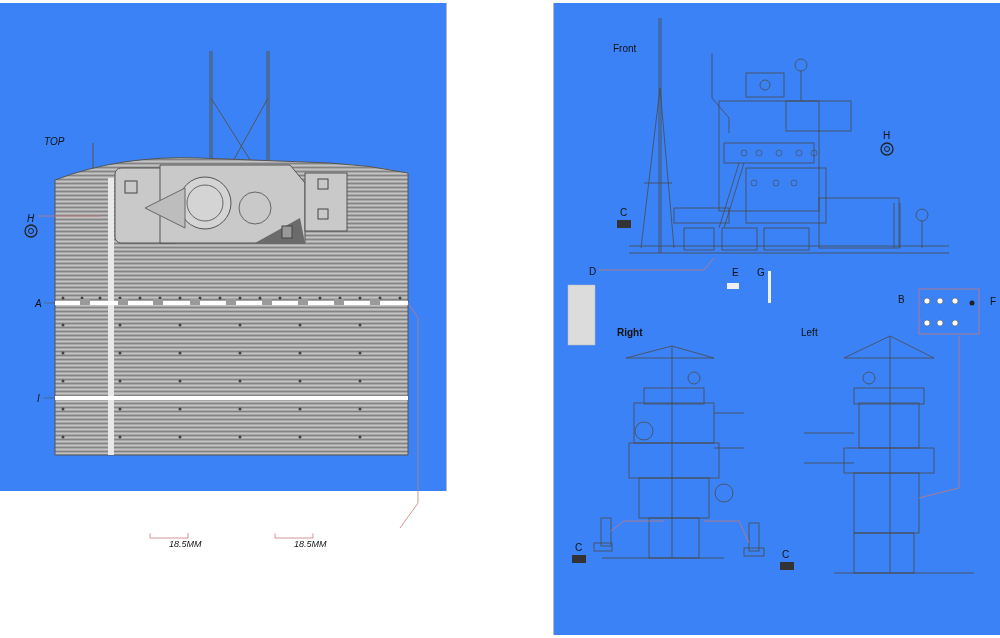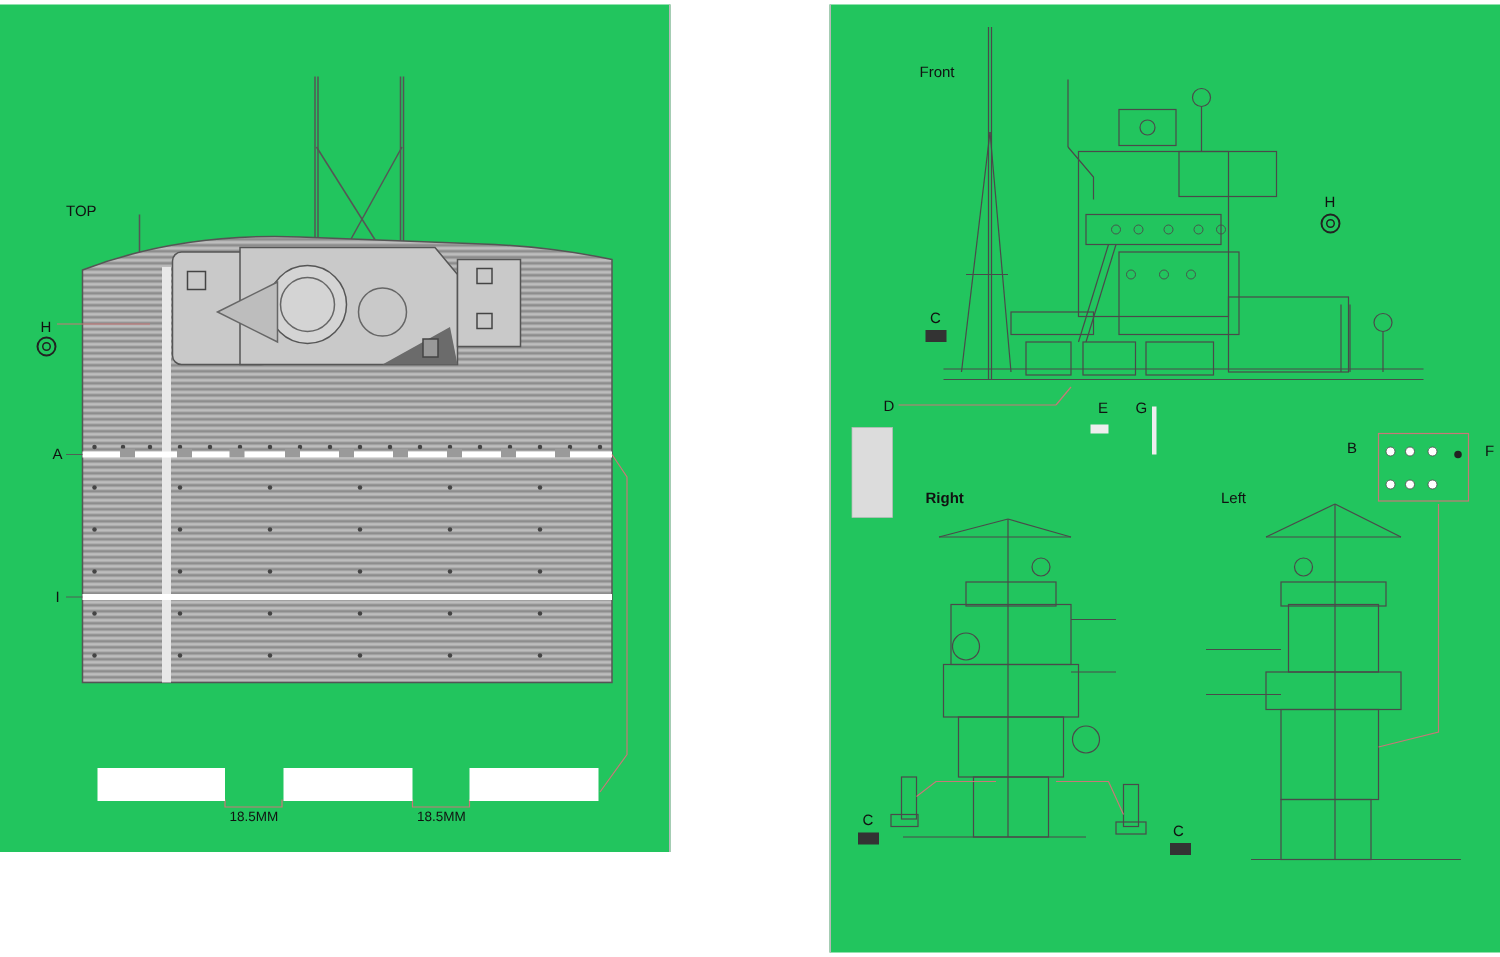--- a/index.html
+++ b/index.html
@@ -1,23 +1,23 @@
 <!DOCTYPE html>
 <html><head>
 <meta charset="utf-8">
 <style>
   html,body{margin:0;padding:0;background:#ffffff;}
   body{width:1000px;height:638px;position:relative;overflow:hidden;font-family:"Liberation Sans",sans-serif;}
-  .panel{position:absolute;background:#22c55e;}
-  #panel-left{left:0;top:3px;width:446px;height:565px;border-right:1px solid #b8b8b8;}
+  .panel{position:absolute;background:#3b82f6;}
+  #panel-left{left:0;top:3px;width:446px;height:488px;border-right:1px solid #b8b8b8;font-style:italic;}
   #panel-right{left:553px;top:3px;width:447px;height:632px;border-left:1px solid #b8b8b8;}
   svg{position:absolute;left:0;top:0;}
   .lbl{position:absolute;font-size:10px;color:#111;line-height:1;}
   .vlbl{position:absolute;font-size:10px;color:#111;line-height:1;}
-  .dim{position:absolute;font-size:9px;color:#111;line-height:1;}
+  .dim{position:absolute;font-size:9px;color:#111;line-height:1;margin-left:16px;}
 </style>
 </head>
 <body>
 
 <div id="panel-left" class="panel">
   <svg width="446" height="632" viewBox="0 0 446 632">
     <defs>
       <pattern id="planks" width="8" height="4" patternUnits="userSpaceOnUse">
         <rect width="8" height="4" fill="#a9a9a9"></rect>
         <line x1="0" y1="0.5" x2="8" y2="0.5" stroke="#7a7a7a" stroke-width="0.8"></line>
@@ -262,21 +262,21 @@
     <rect x="18" y="552" width="14" height="8" fill="#333"></rect>
     <rect x="226" y="559" width="14" height="8" fill="#333"></rect>
 
     <rect x="173" y="280" width="12" height="6" fill="#eee"></rect>
     <rect x="214" y="268" width="3" height="32" fill="#eee"></rect>
 
     <rect x="14" y="282" width="27" height="60" fill="#dcdcdc" stroke="#bbb" stroke-width="0.5"></rect>
   </svg>
   <div class="vlbl" style="left:59px;top:41px;">Front</div>
   <div class="vlbl" style="left:63px;top:325px;font-weight:bold;">Right</div>
-  <div class="vlbl" style="left:260px;top:325px;">Left</div>
+  <div class="vlbl" style="left:247px;top:325px;">Left</div>
   <div class="lbl" style="left:66px;top:205px;">C</div>
   <div class="lbl" style="left:35px;top:264px;">D</div>
   <div class="lbl" style="left:178px;top:265px;">E</div>
   <div class="lbl" style="left:203px;top:265px;">G</div>
   <div class="lbl" style="left:329px;top:128px;">H</div>
   <div class="lbl" style="left:344px;top:292px;">B</div>
   <div class="lbl" style="left:436px;top:294px;">F</div>
   <div class="lbl" style="left:21px;top:540px;">C</div>
   <div class="lbl" style="left:228px;top:547px;">C</div>
 </div>

